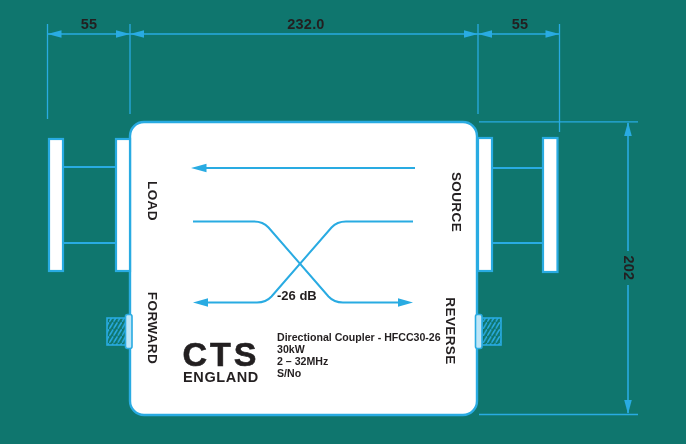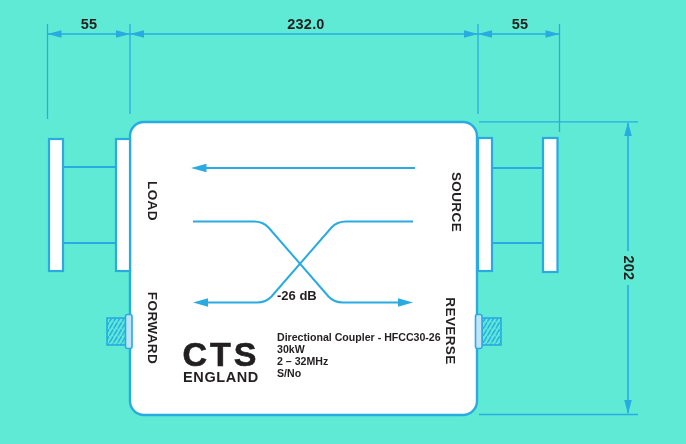--- a/index.html
+++ b/index.html
@@ -1,19 +1,19 @@
 <!DOCTYPE html>
 <html><head>
 <meta charset="utf-8">
 <style>
   html, body { margin: 0; padding: 0; background: #ffffff; }
   .stage {
     position: relative;
     width: 686px; height: 444px;
-    background: #5eead4;
+    background: #0f766e;
     font-family: "Liberation Sans", "DejaVu Sans", sans-serif;
     overflow: hidden;
   }
   svg { display: block; }
   text {
     font-family: "Liberation Sans", "DejaVu Sans", sans-serif;
     fill: #231f20;
     font-weight: bold;
   }
   .dim-text { font-size: 14.5px; letter-spacing: 0.2px; }

